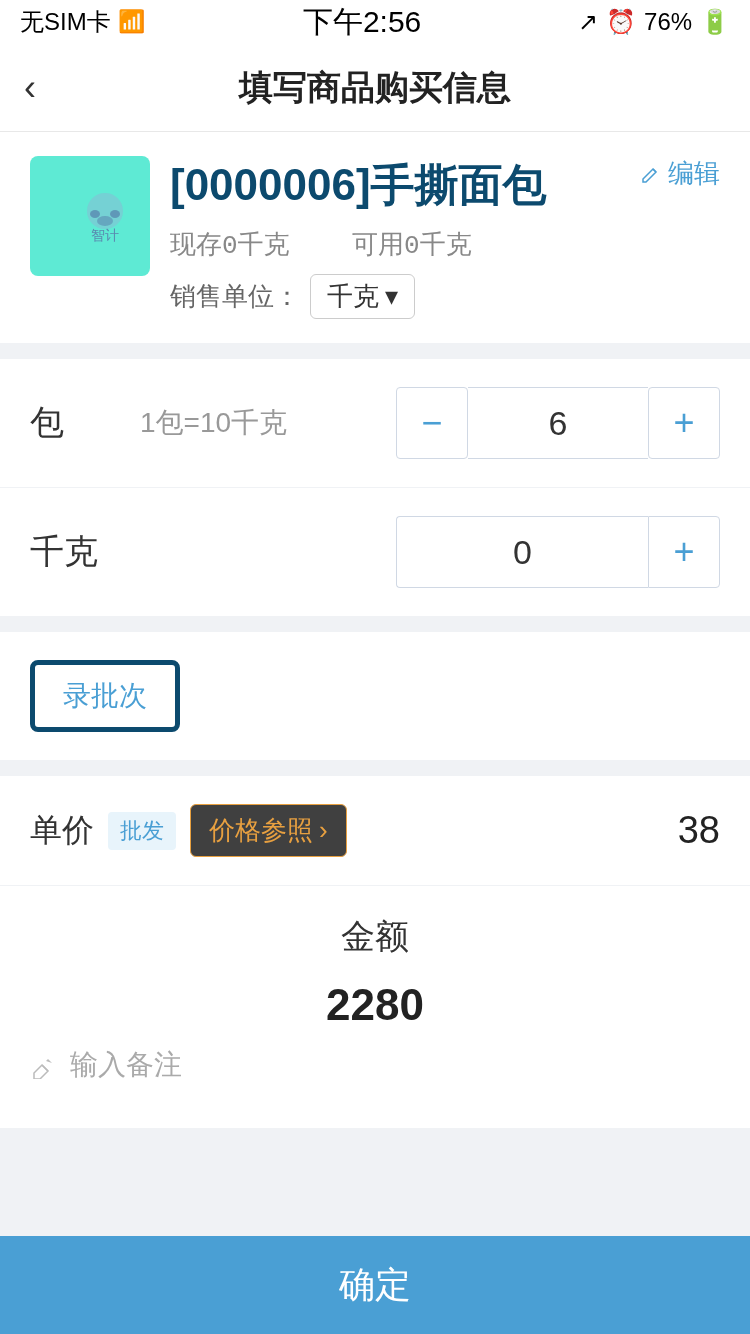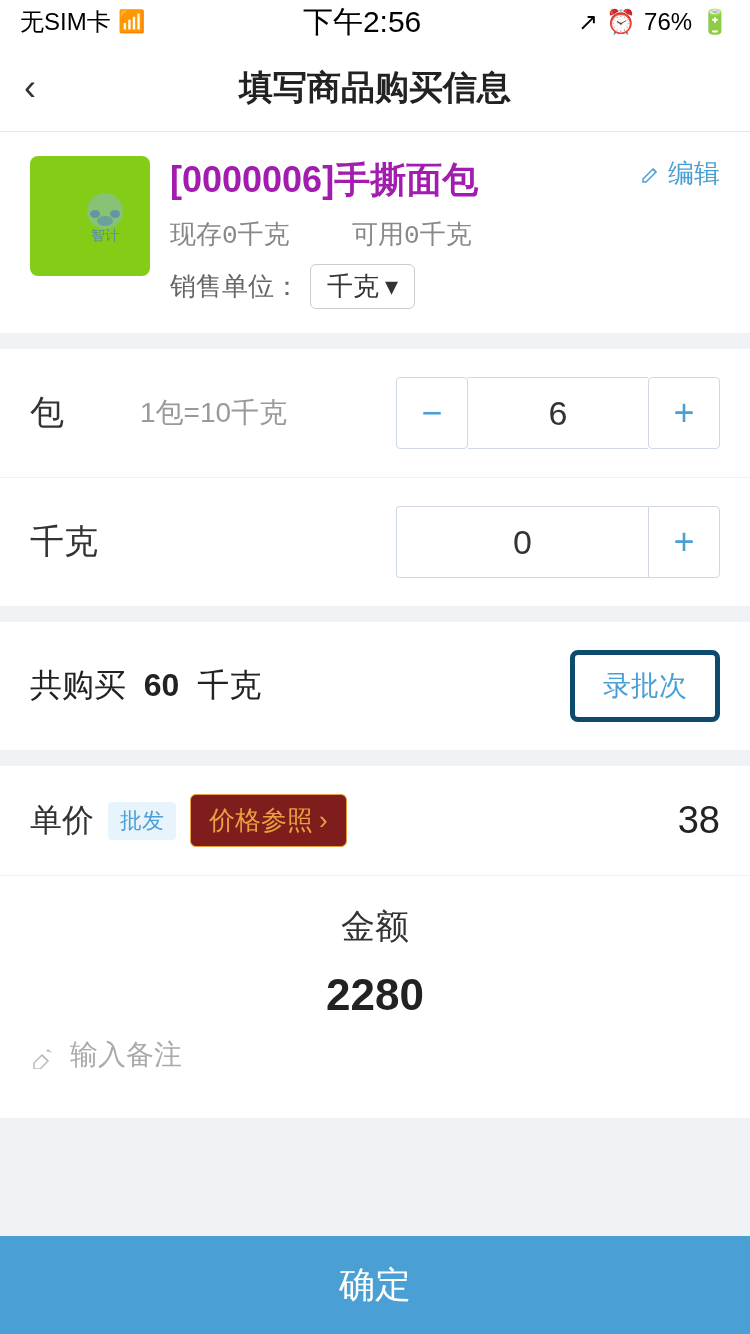--- a/index.html
+++ b/index.html
@@ -56,39 +56,39 @@
       background: #fff;
       padding: 24px 30px;
       display: flex;
       align-items: flex-start;
       gap: 20px;
       margin-bottom: 16px;
     }
     .product-image {
       width: 120px;
       height: 120px;
-      background: #84cc16;
+      background: #5eead4;
       border-radius: 8px;
       display: flex;
       align-items: center;
       justify-content: center;
       flex-shrink: 0;
       padding-left: 30px;
     }
     .product-image svg {
       width: 60px;
       height: 60px;
     }
     .product-info {
       flex: 1;
     }
     .product-name {
-      font-size: 36px;
+      font-size: 44px;
       font-weight: 600;
-      color: #a21caf;
+      color: #0c4a6e;
       margin-bottom: 12px;
     }
     .product-stock {
       font-size: 26px;
       color: #888;
       margin-bottom: 12px;
       font-family: Liberation Mono, monospace;
     }
     .product-unit {
       display: flex;
@@ -248,21 +248,21 @@
       font-size: 22px;
       padding: 4px 12px;
       border-radius: 4px;
     }
     .price-ref-btn {
       border: 1.5px solid #e8a040;
       color: #e8a040;
       border-radius: 6px;
       padding: 8px 18px;
       font-size: 26px;
-      background: #7f1d1d;
+      background: #404040;
       display: flex;
       align-items: center;
       gap: 6px;
       cursor: pointer;
     }
     .price-value {
       font-size: 38px;
       color: #222;
       font-weight: 500;
     }
@@ -411,25 +411,20 @@
       <span class="qty-label">千克</span>
       <div style="flex:1"></div>
       <div class="qty-right-only">
         <input class="qty-input-noplus" style="border-radius: 4px 0px 0px 4px;" type="text" value="0">
         <div class="qty-btn" style="border-left:1px solid #d0d8e4; border-radius:0 4px 4px 0;">+</div>
       </div>
     </div>
   </div>
 
   <div class="total-row">
-    <div class="total-text">
-      <span>共购买</span>
-      &nbsp;<span style="font-weight:600;">60</span>&nbsp;
-      <span>千克</span>
-    </div>
     <button class="batch-btn">录批次</button>
   </div>
 
   <div class="price-section">
     <div class="price-row">
       <div class="price-left">
         <span class="price-label">单价</span>
         <span class="price-badge">批发</span>
         <button class="price-ref-btn">
           <span>价格参照</span>

